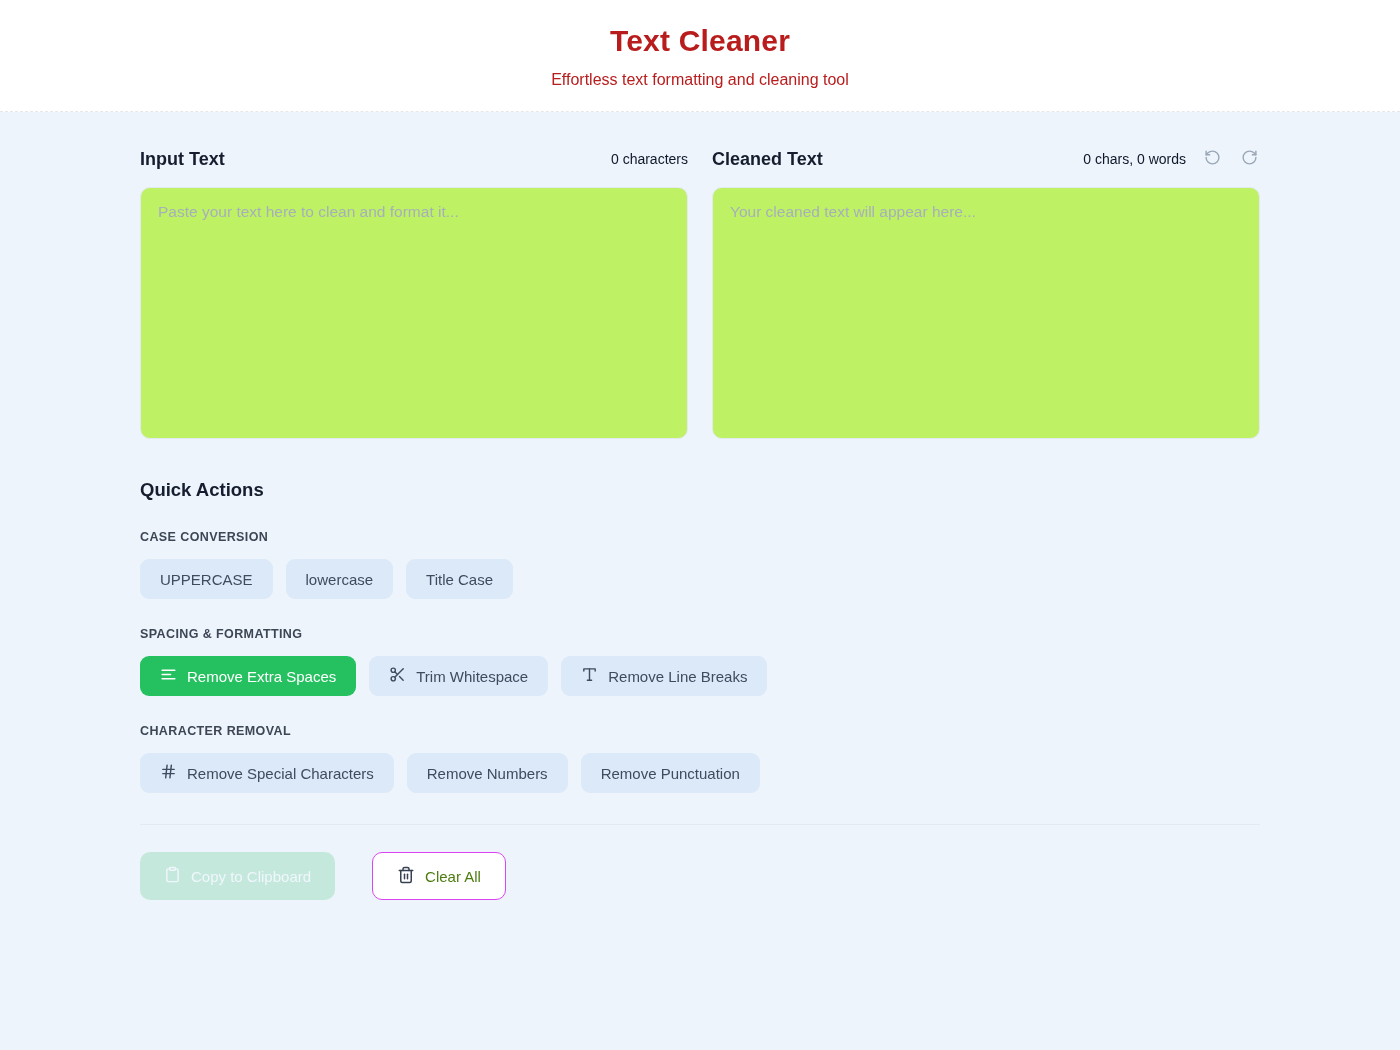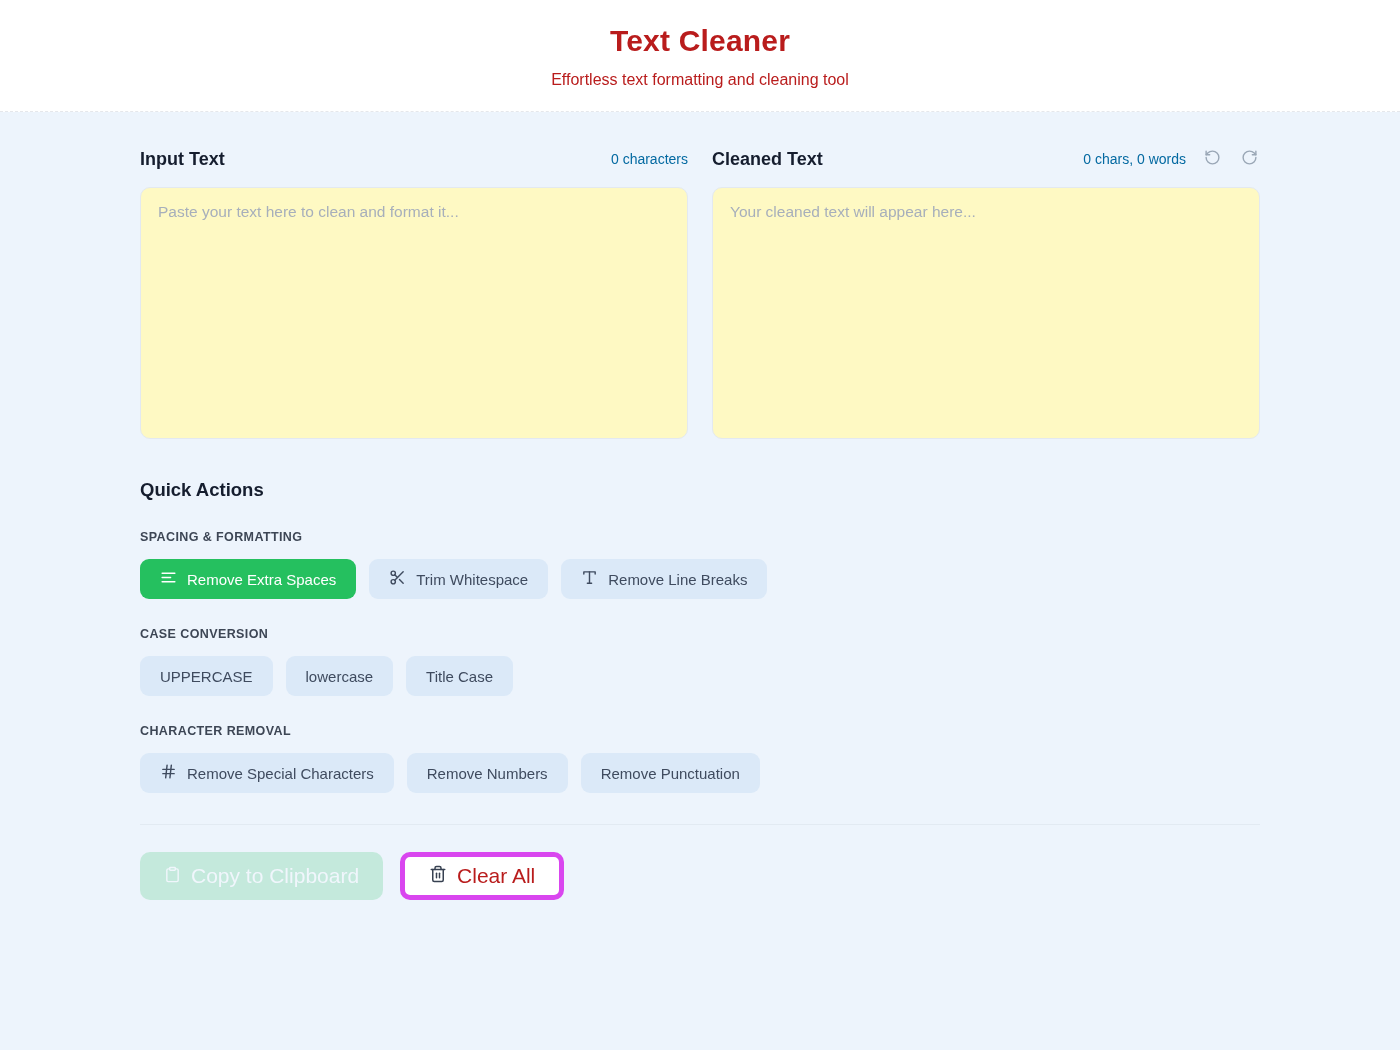--- a/index.html
+++ b/index.html
@@ -54,37 +54,37 @@
     font-weight: 700;
     color: #151d2e;
   }
   .panel-meta {
     display: flex;
     align-items: center;
     gap: 16px;
   }
   .panel-count {
     font-size: 14px;
-    color: #0369a1;
+    color: #0f172a;
   }
   .icon-btn {
     background: none;
     border: none;
     padding: 2px;
     color: #9aa7b6;
     cursor: pointer;
     display: inline-flex;
     align-items: center;
   }
   .icon-btn svg { width: 17px; height: 17px; }
 
   .text-area {
     width: 100%;
     height: 252px;
-    background: #fef9c3;
+    background: #bef264;
     border: 1px solid #e3e9f0;
     border-radius: 10px;
     padding: 15px 17px;
     font-family: "Liberation Sans", "DejaVu Sans", sans-serif;
     font-size: 15.5px;
     color: #374151;
     resize: none;
     outline: none;
   }
   .text-area::placeholder { color: #a7afbb; }
@@ -141,32 +141,33 @@
   .footer-actions {
     display: flex;
     gap: 17px;
     margin-top: 27px;
     padding-bottom: 60px;
   }
   .btn-large {
     height: 48px;
     padding: 0 24px;
     border-radius: 10px;
-    font-size: 21px;
+    font-size: 15px;
   }
   .btn-copy {
     background: #25c05f;
     color: #ffffff;
     opacity: 0.2;
     cursor: default;
   }
   .btn-clear {
     background: #ffffff;
-    border: 5px solid #d946ef;
-    color: #b91c1c;
+    border: 1px solid #d946ef;
+    color: #4d7c0f;
+    margin-left: 20px;
   }
   .btn-clear svg { width: 18px; height: 18px; color: #374151; }
 </style>
 </head>
 <body>
 
 <header class="app-header">
   <h1 class="app-title">Text Cleaner</h1>
   <p class="app-subtitle">Effortless text formatting and cleaning tool</p>
 </header>
@@ -208,20 +209,35 @@
       </div>
       <textarea class="text-area" readonly="" placeholder="Your cleaned text will appear here..." style=""></textarea>
     </div>
 
   </section>
 
   <section class="quick-actions">
     <h2 class="qa-title">Quick Actions</h2>
 
     <div>
+      <div class="qa-group-label">CASE CONVERSION</div>
+      <div class="btn-row">
+        <button class="btn btn-secondary">
+          <span>UPPERCASE</span>
+        </button>
+        <button class="btn btn-secondary">
+          <span>lowercase</span>
+        </button>
+        <button class="btn btn-secondary">
+          <span>Title Case</span>
+        </button>
+      </div>
+    </div>
+
+    <div>
       <div class="qa-group-label">SPACING &amp; FORMATTING</div>
       <div class="btn-row">
         <button class="btn btn-green">
           <span>
             <svg viewBox="0 0 24 24" fill="none" stroke="currentColor" stroke-width="2" stroke-linecap="round" stroke-linejoin="round">
               <line x1="3" y1="6" x2="21" y2="6"></line>
               <line x1="3" y1="12" x2="15" y2="12"></line>
               <line x1="3" y1="18" x2="21" y2="18"></line>
             </svg>
           </span>
@@ -241,35 +257,20 @@
         </button>
         <button class="btn btn-secondary">
           <span>
             <svg viewBox="0 0 24 24" fill="none" stroke="currentColor" stroke-width="2" stroke-linecap="round" stroke-linejoin="round">
               <polyline points="4 7 4 4 20 4 20 7"></polyline>
               <line x1="9" y1="20" x2="15" y2="20"></line>
               <line x1="12" y1="4" x2="12" y2="20"></line>
             </svg>
           </span>
           <span>Remove Line Breaks</span>
-        </button>
-      </div>
-    </div>
-
-    <div>
-      <div class="qa-group-label">CASE CONVERSION</div>
-      <div class="btn-row">
-        <button class="btn btn-secondary">
-          <span>UPPERCASE</span>
-        </button>
-        <button class="btn btn-secondary">
-          <span>lowercase</span>
-        </button>
-        <button class="btn btn-secondary">
-          <span>Title Case</span>
         </button>
       </div>
     </div>
 
     <div>
       <div class="qa-group-label">CHARACTER REMOVAL</div>
       <div class="btn-row">
         <button class="btn btn-secondary">
           <span>
             <svg viewBox="0 0 24 24" fill="none" stroke="currentColor" stroke-width="2" stroke-linecap="round" stroke-linejoin="round">

